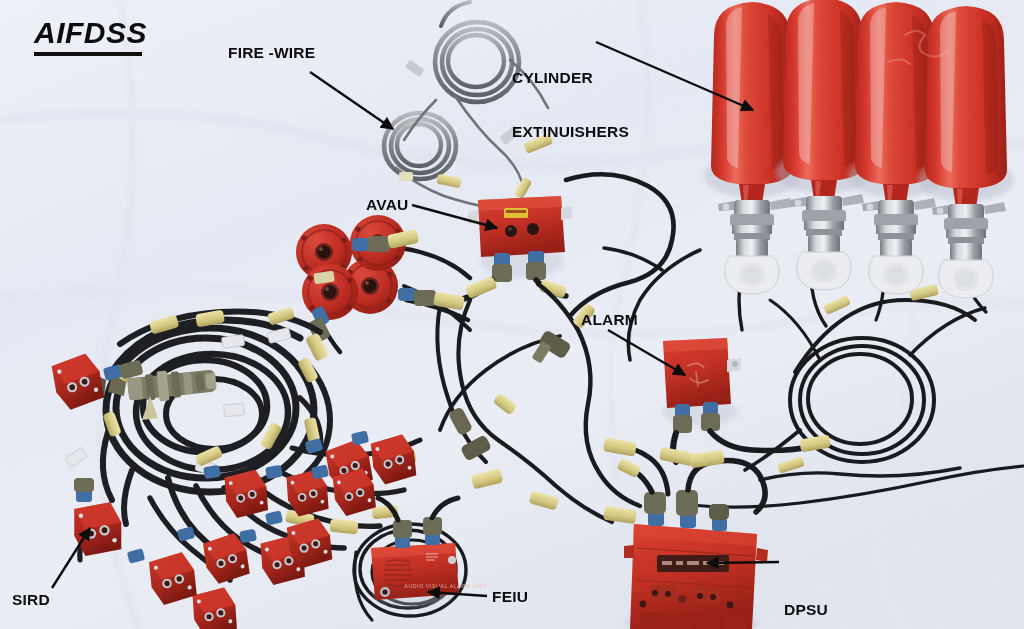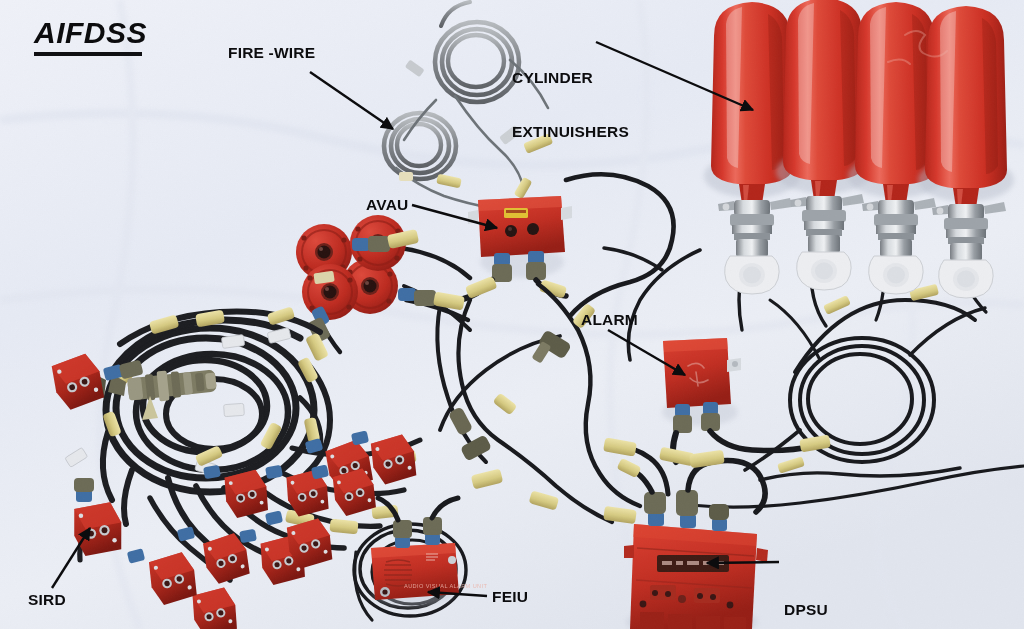--- a/index.html
+++ b/index.html
@@ -559,15 +559,15 @@
   </div>
 
   <div class="lbl ann" style="left:366px;top:196px;">AVAU</div>
 
   <div class="lbl ann" style="left:581px;top:311px;">ALARM</div>
 
   <div class="lbl ann" style="left:784px;top:553px;margin-top:48px;">DPSU</div>
 
   <div class="lbl ann" style="left:492px;top:588px;">FEIU</div>
 
-  <div class="lbl ann" style="left:12px;top:591px;margin-left:16px;">SIRD</div>
+  <div class="lbl ann" style="left:12px;top:591px;">SIRD</div>
 
 </div>
 
 </body></html>

